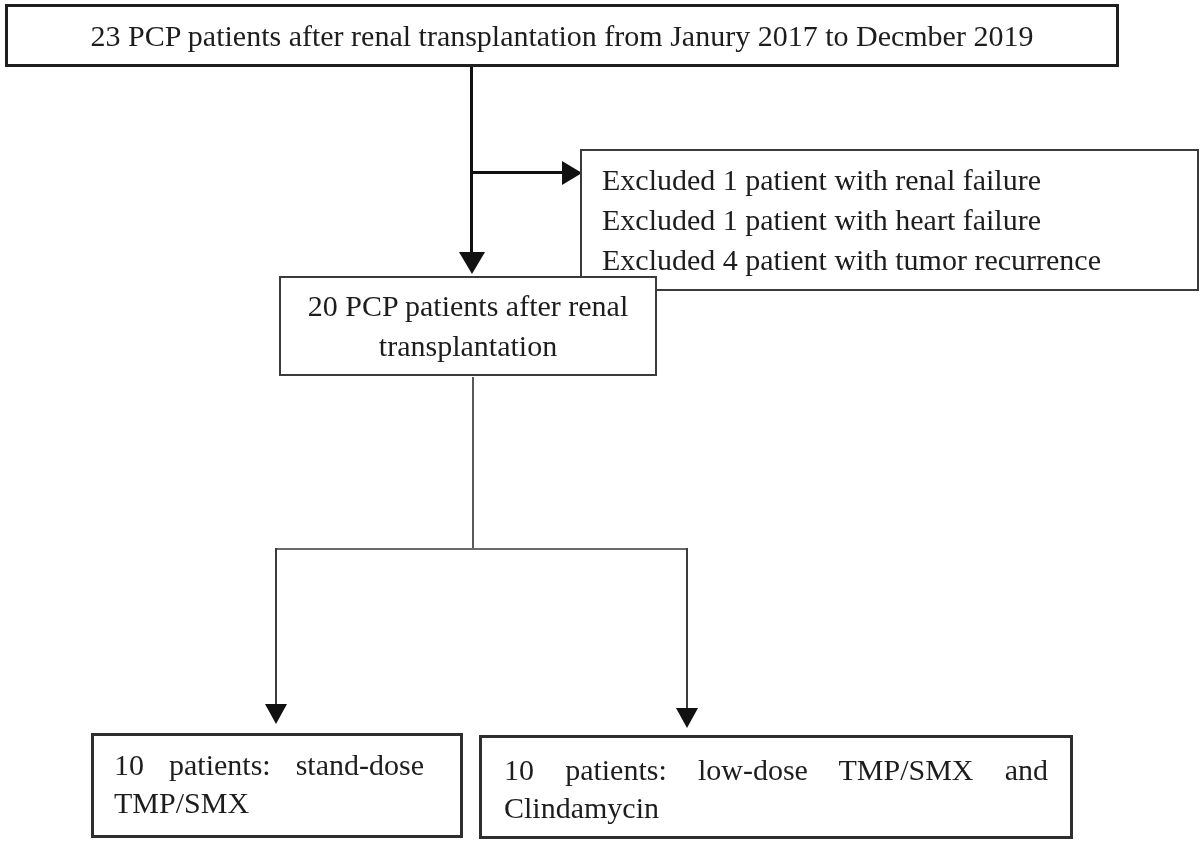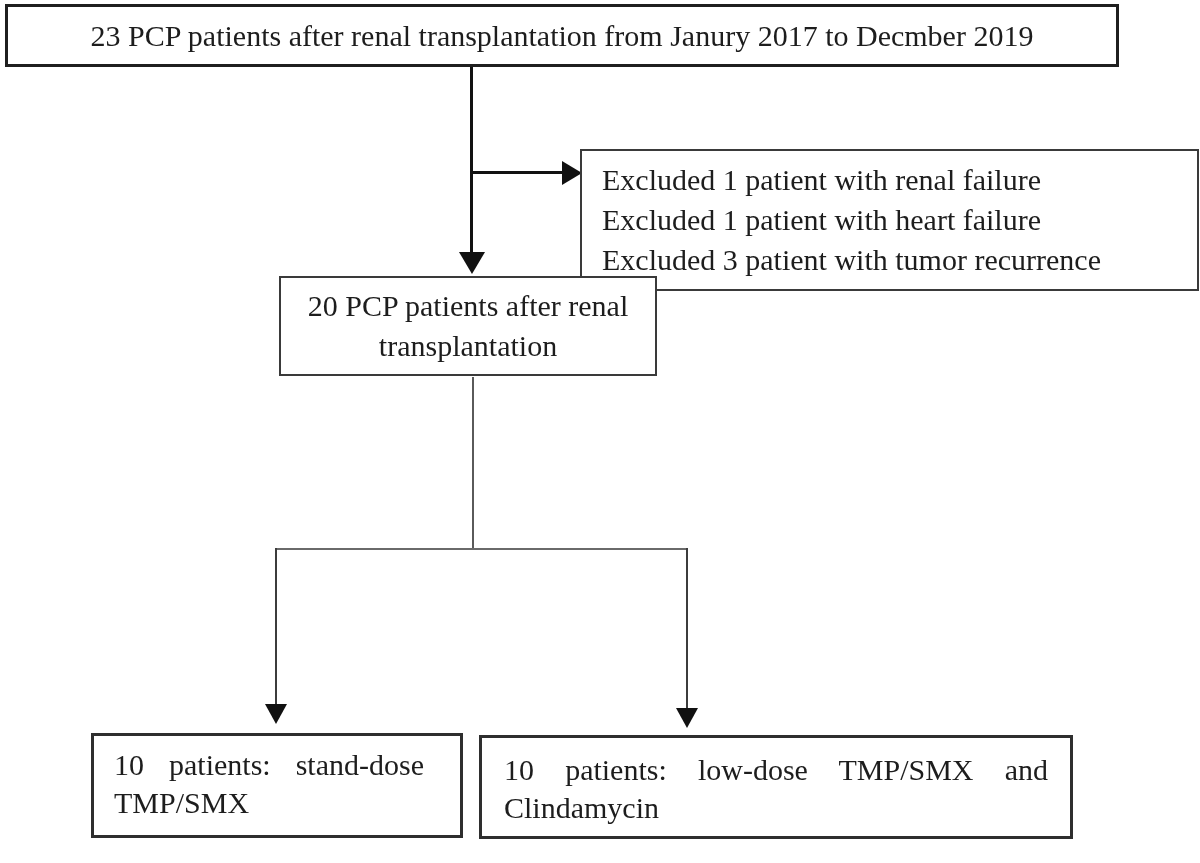--- a/index.html
+++ b/index.html
@@ -103,21 +103,21 @@
 
   <div class="connector edge-main-v"></div>
   <div class="ah-down ah-main"></div>
 
   <div class="connector edge-excl-h"></div>
   <div class="ah-right ah-excl"></div>
 
   <div class="box box-excluded">
     <div>Excluded 1 patient with renal failure</div>
     <div>Excluded 1 patient with heart failure</div>
-    <div>Excluded 3 patient with tumor recurrence</div>
+    <div>Excluded 4 patient with tumor recurrence</div>
   </div>
 
   <div class="box box-included">
     <div>20 PCP patients after renal</div>
     <div>transplantation</div>
   </div>
 
   <div class="connector edge-split-v"></div>
   <div class="connector edge-split-h"></div>
   <div class="connector edge-left-v"></div>

